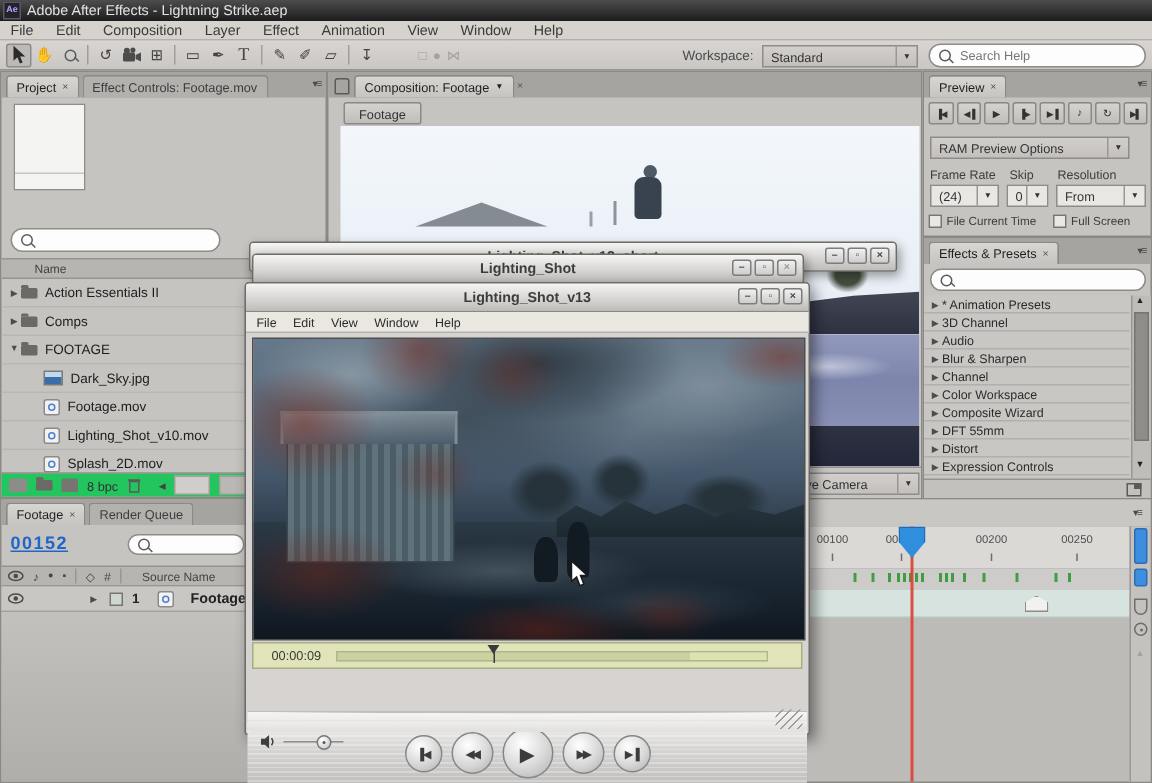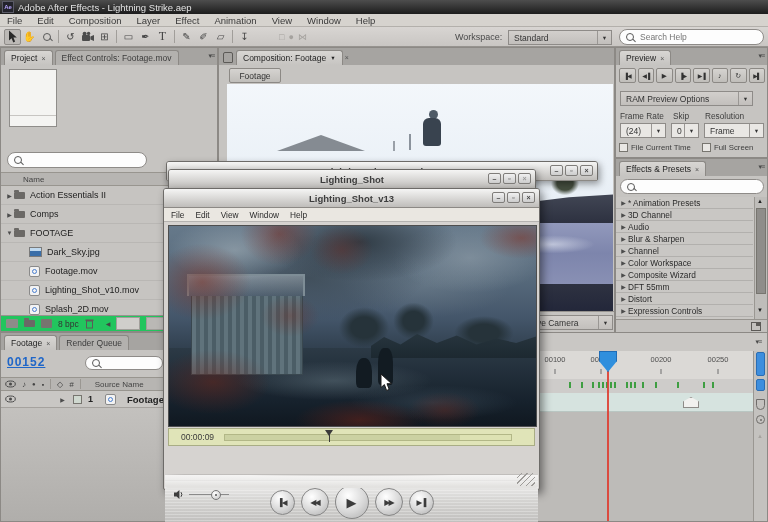--- a/index.html
+++ b/index.html
@@ -368,21 +368,21 @@
     <span class="abs" style="left:89px;top:63px;font-size:8.3px;color:#3d3d3d;">Resolution</span>
     <div class="abs dropdown" style="left:4px;top:75px;width:46px;height:15px;background:#e9e7e4;">
       <span class="dval">(24)</span>
       <span class="darr">▼</span>
     </div>
     <div class="abs dropdown" style="left:55px;top:75px;width:28px;height:15px;background:#e9e7e4;">
       <span class="dval">0</span>
       <span class="darr">▼</span>
     </div>
     <div class="abs dropdown" style="left:88px;top:75px;width:60px;height:15px;background:#e9e7e4;">
-      <span class="dval">Frame</span>
+      <span class="dval">From</span>
       <span class="darr">▼</span>
     </div>
     <div class="abs" style="left:3px;top:95px;display:flex;align-items:center;gap:3px;">
       <span class="cb"></span>
       <span style="font-size:7.8px;color:#3d3d3d;">File Current Time</span>
     </div>
     <div class="abs" style="left:86px;top:95px;display:flex;align-items:center;gap:3px;">
       <span class="cb"></span>
       <span style="font-size:7.8px;color:#3d3d3d;">Full Screen</span>
     </div>

